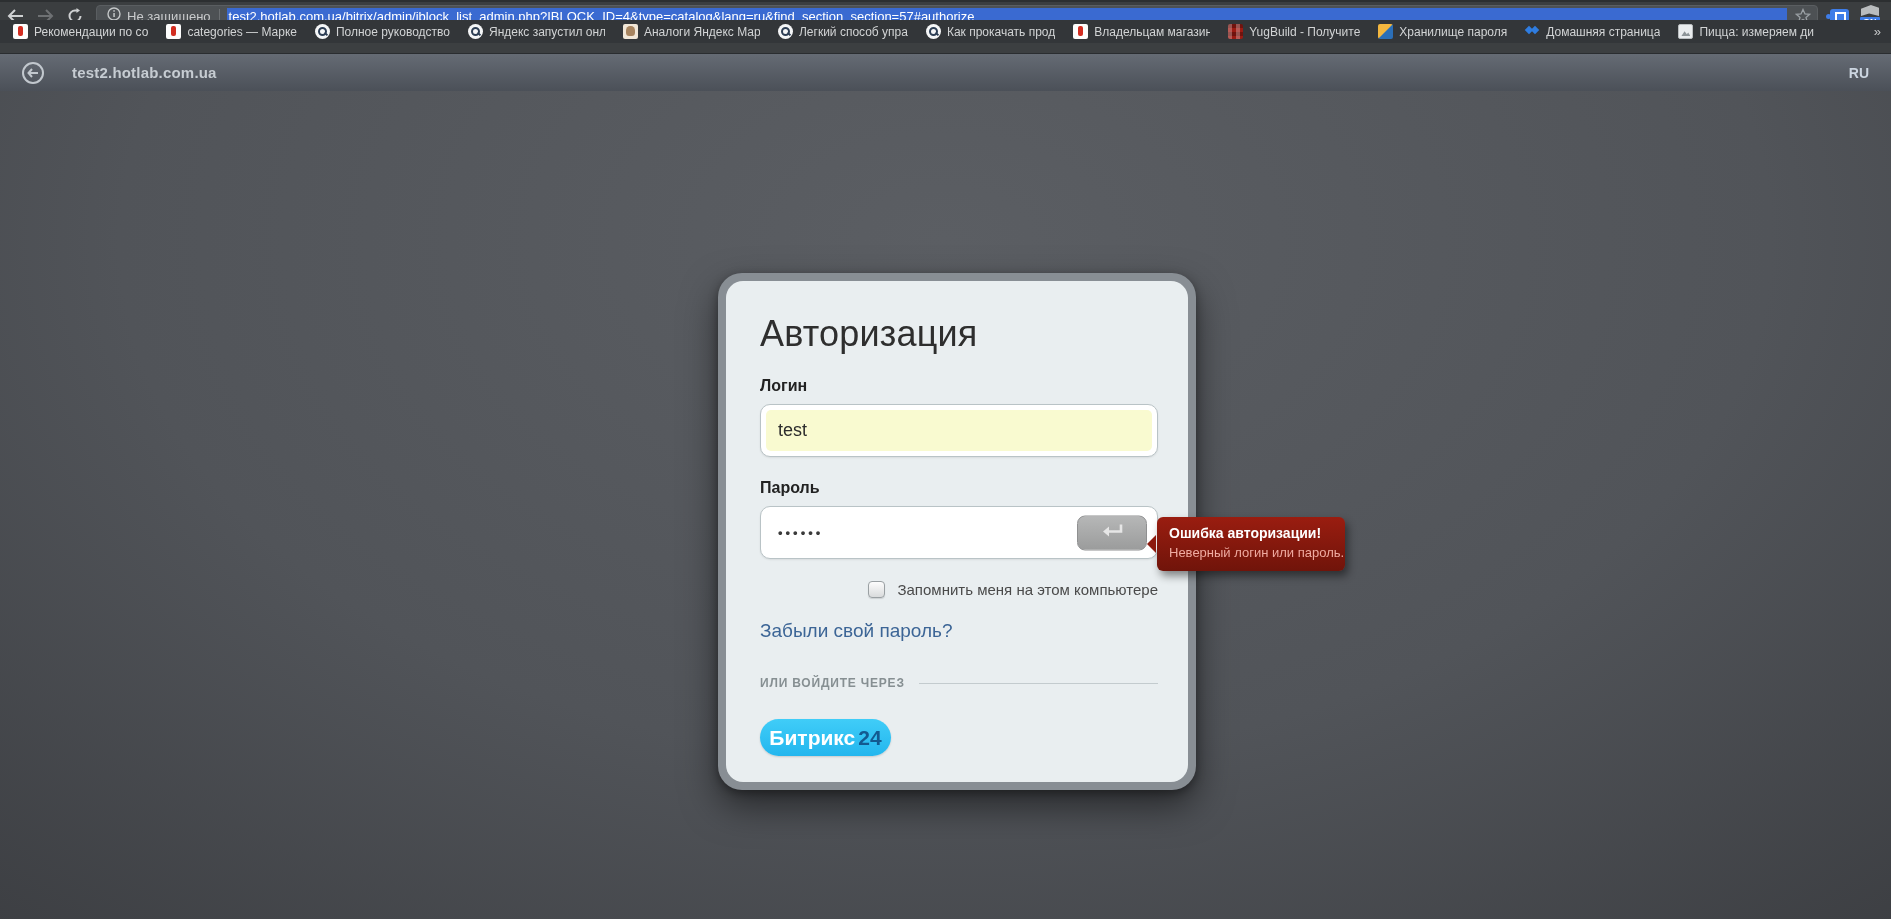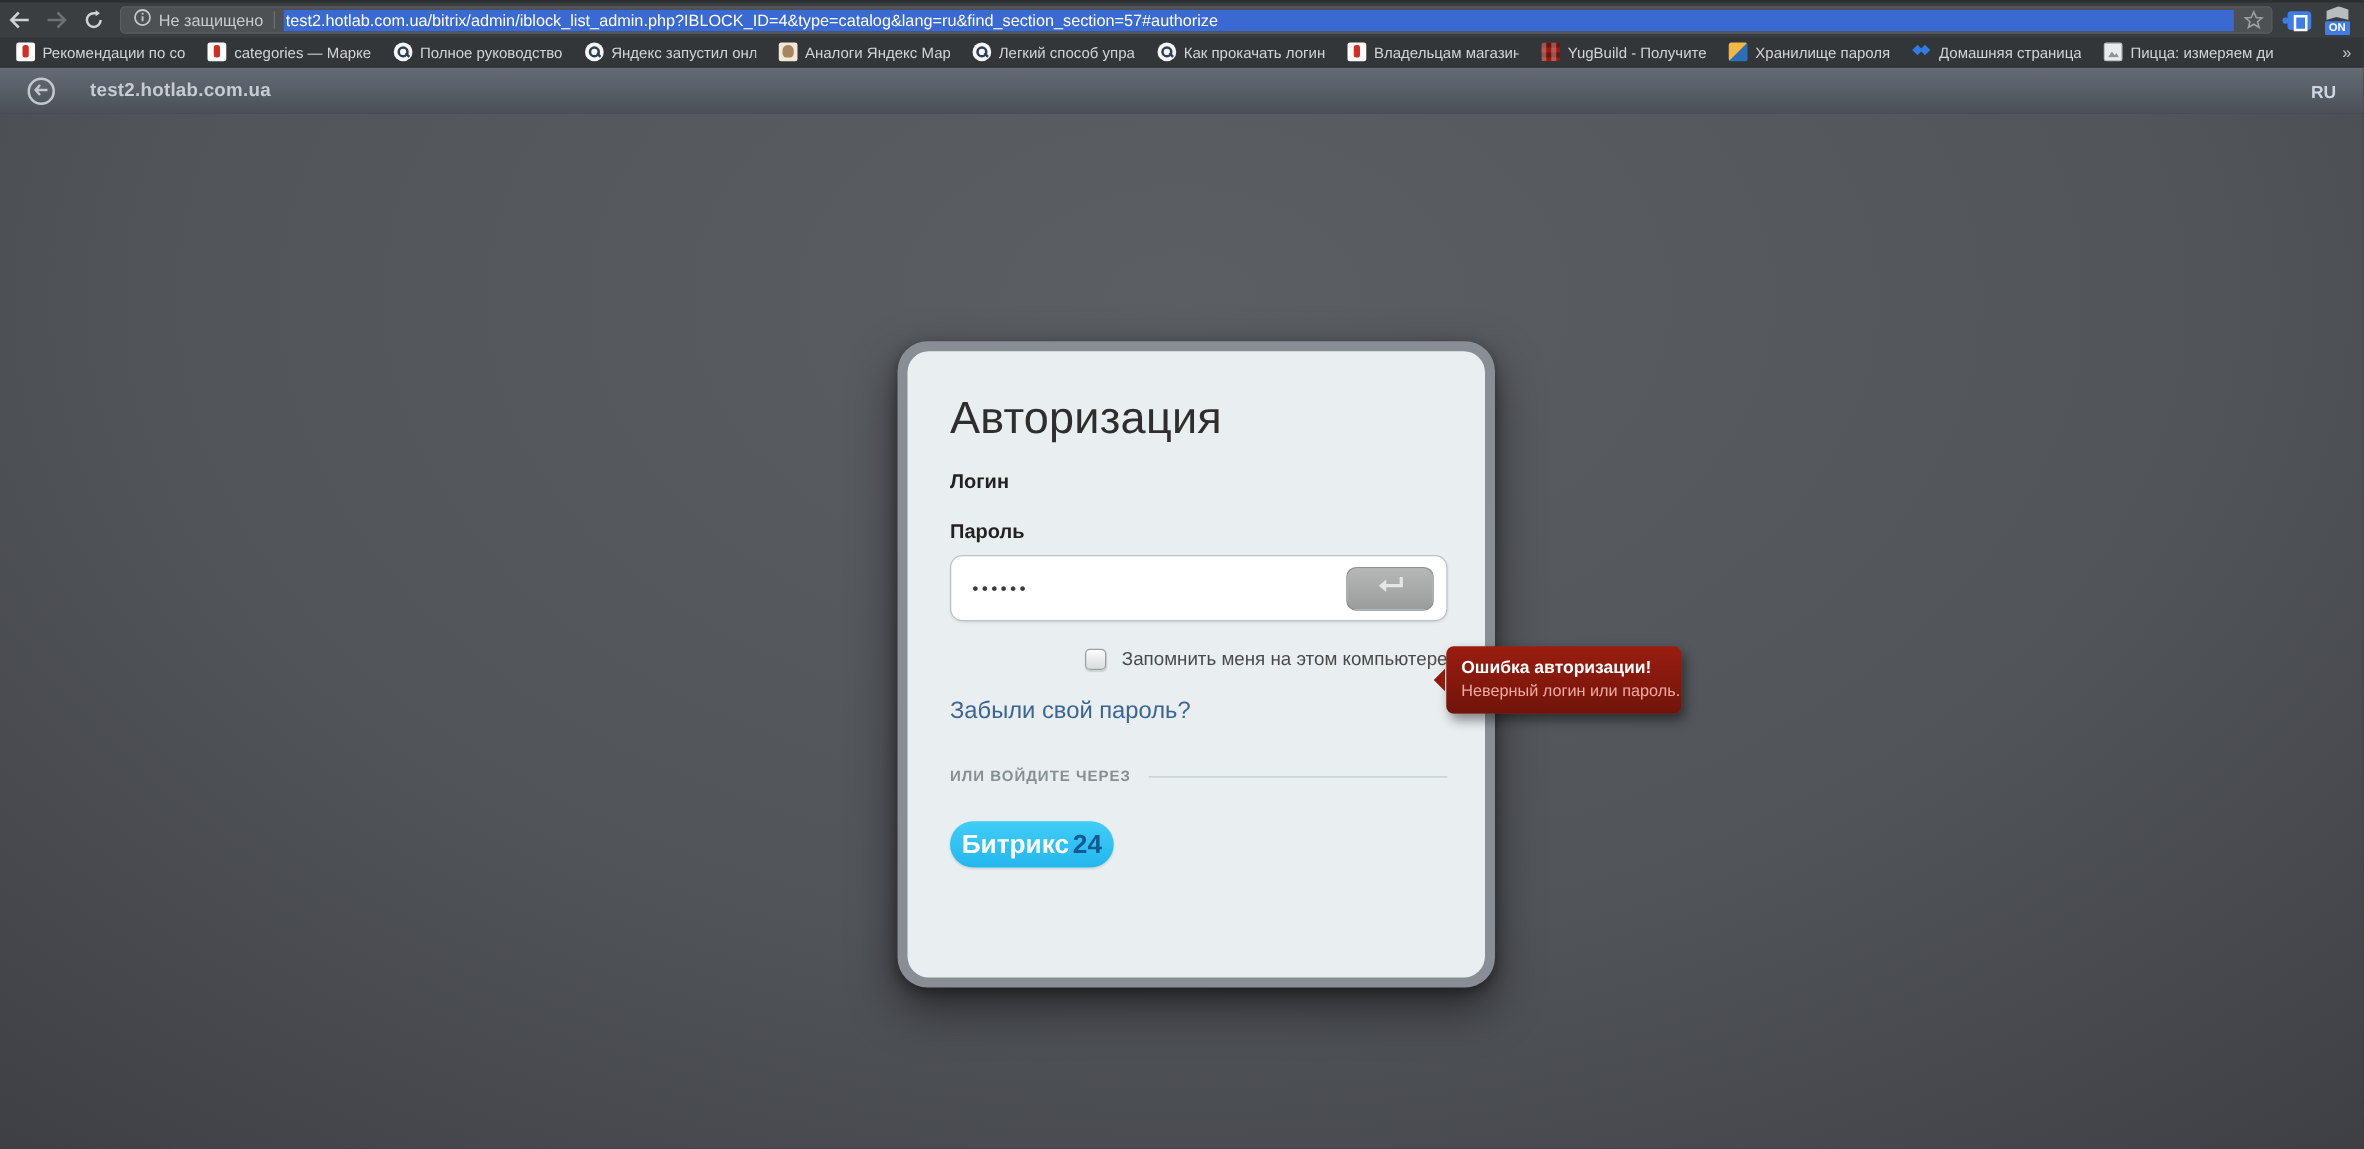--- a/index.html
+++ b/index.html
@@ -24,21 +24,21 @@
   .ext-icon1 { width:19px; height:15px; background:#3e7de8; border-radius:3px; position:relative; cursor:pointer; }
   .ext-icon1::before { content:""; position:absolute; left:-4px; top:5px; width:5px; height:5px; background:#3e7de8; border-radius:50%; }
   .ext-icon1::after { content:""; position:absolute; left:5px; top:3px; width:7px; height:9px; border:2px solid #fff; }
   .ext-icon2 { position:relative; width:22px; height:24px; cursor:pointer; }
   .ext-flag { position:absolute; left:2px; top:1px; width:18px; height:11px; background:#b9bcbe;
     clip-path:polygon(0 35%, 55% 0, 100% 25%, 100% 100%, 45% 78%, 0 100%); }
   .ext-badge { position:absolute; left:1px; bottom:0; background:#3e7de8; color:#fff; font-size:9px;
     font-weight:bold; padding:0 3px; line-height:11px; border-radius:1px; }
 
   
-  .bookmarks { position:absolute; left:0; top:30px; width:100%; height:23px; background:#333639;
+  .bookmarks { position:absolute; left:0; top:20px; width:100%; height:23px; background:#333639;
     display:flex; align-items:center; padding:0 4px; overflow:hidden; }
   .bm { display:flex; align-items:center; gap:6px; padding:0 9px; height:100%; cursor:pointer; flex:none; }
   .bm-label { color:#d2d4d5; font-size:12px; white-space:nowrap; overflow:hidden; max-width:116px; }
   .fav { width:15px; height:15px; border-radius:2px; position:relative; flex:none; }
   .fav-red-doc { background:#fdfdfd; }
   .fav-red-doc::after { content:""; position:absolute; left:5px; top:2px; width:5px; height:10px; background:#d22d21; border-radius:2px; }
   .fav-search { background:#f5f6f7; border-radius:50%; }
   .fav-search::before { content:""; position:absolute; left:3px; top:3px; width:5px; height:5px; border:2px solid #2e3f55; border-radius:50%; }
   .fav-search::after { content:""; position:absolute; left:9px; top:9px; width:4px; height:2px; background:#2e3f55; transform:rotate(45deg); }
   .fav-dog { background:#f2e7d8; }
@@ -190,21 +190,21 @@
       <span class="bm-label">Аналоги Яндекс Мар</span>
     </div>
 
     <div class="bm">
       <span class="fav fav-search"></span>
       <span class="bm-label">Легкий способ упра</span>
     </div>
 
     <div class="bm">
       <span class="fav fav-search"></span>
-      <span class="bm-label">Как прокачать логин</span>
+      <span class="bm-label">Как прокачать прод</span>
     </div>
 
     <div class="bm">
       <span class="fav fav-red-doc"></span>
       <span class="bm-label">Владельцам магазин</span>
     </div>
 
     <div class="bm">
       <span class="fav fav-red-grid"></span>
       <span class="bm-label">YugBuild - Получите</span>
@@ -238,20 +238,23 @@
     <div class="lang-badge">RU</div>
   </div>
 
   <div class="main">
 
     <div class="card">
       <div class="card-inner">
         <div class="auth-title">Авторизация</div>
 
         <div class="field-label">Логин</div>
+        <div class="input-frame">
+          <div class="input-fill fill-login">test</div>
+        </div>
 
         <div class="field-label">Пароль</div>
         <div class="input-frame">
           <div class="input-fill fill-password">••••••</div>
           <div class="enter-btn">
             <span><svg width="26" height="17" viewBox="0 0 26 17">
                   <path d="M22 2 V9 H8" stroke="#e6e6e6" stroke-width="2.6" fill="none"></path>
                   <path d="M10 4 L4 9 L10 14 Z" fill="#e6e6e6"></path>
                 </svg></span>
           </div>

